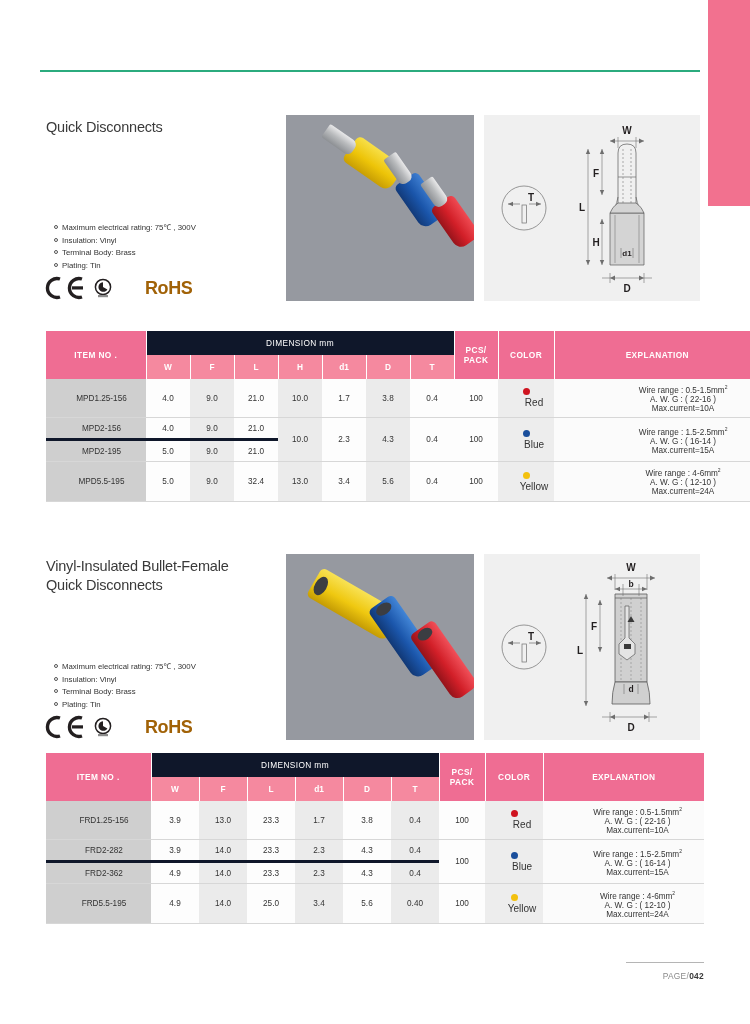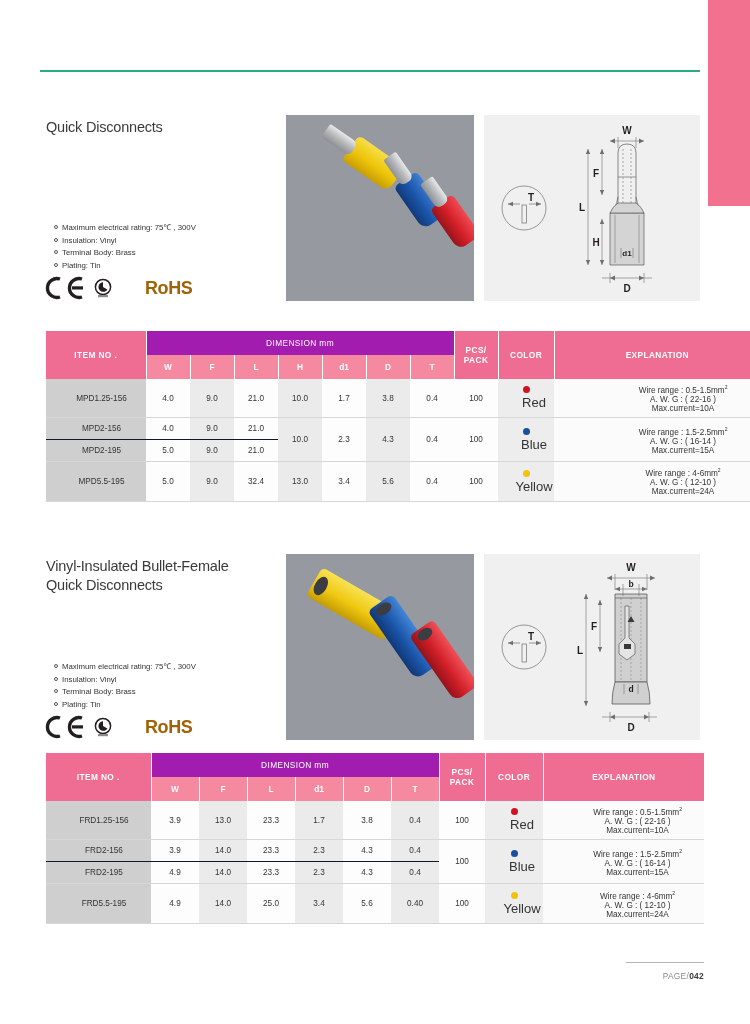--- a/index.html
+++ b/index.html
@@ -128,21 +128,21 @@
   table.spec-table {
     border-collapse:collapse;
     width:658px;
     table-layout:fixed;
   }
   table.spec-table th, table.spec-table td {
     padding:0; margin:0;
   }
   
   .hdr-main {
-    background:#a21caf;
+    background:#0f172a;
     color:#ffffff;
     font-size:8.3px;
     font-weight:normal;
     letter-spacing:0.4px;
     text-align:center;
     height:24px;
     border-right:1px solid #ffffff;
   }
   .hdr-item {
     background:#ef6d93;
@@ -164,38 +164,38 @@
   .hdr-last { border-right:none; }
 
   
   .spec-table tbody td {
     font-size:8.2px;
     text-align:center;
     color:#333;
     background:#fbfbfb;
     border-bottom:1px solid #d7d7d7;
   }
-  .spec-table tbody tr td.half-line { border-bottom:1px solid #0f172a;margin-left:44px; }
+  .spec-table tbody tr td.half-line { border-bottom:3px solid #0f172a;margin-left:44px; }
 
   td.c-item {
     background:#cfcfcf !important;
     color:#333;
     text-align:left;
     padding-left:11px !important;
     font-size:8.2px;
   }
   td.shade { background:#ebebeb !important; }
   td.plain { background:#fdfdfd !important; }
   td.c-color { background:#ededed !important; }
 
   .dot {
     width:7px; height:7px; border-radius:50%;
     margin:0 auto 2px auto;
   }
-  .dot-label { font-size:13px; color:#333;margin-left:16px; }
+  .dot-label { font-size:10px; color:#333;margin-left:16px; }
 
   td.c-expl {
     text-align:left;
     padding:4px 0 4px 52px !important;
     font-size:6.6px;
     line-height:9.2px;
     color:#333;
     background:#fbfbfb !important;
   }
   .sup { font-size:5px; vertical-align:super; }
@@ -607,40 +607,40 @@
             <div class="dot" style="background:#cf1420"></div>
             <div class="dot-label">Red</div>
           </td>
           <td class="c-expl" style="padding-left:28px !important">
             <div><span>Wire range : 0.5-1.5mm</span><span class="sup">2</span></div>
             <div>A. W. G : ( 22-16 )</div>
             <div>Max.current=10A</div>
           </td>
         </tr>
         <tr style="height:22px">
-          <td class="c-item half-line">FRD2-156</td>
+          <td class="c-item half-line">FRD2-282</td>
           <td class="plain half-line">3.9</td>
           <td class="shade half-line">14.0</td>
           <td class="plain half-line">23.3</td>
           <td class="shade half-line">2.3</td>
           <td class="plain half-line">4.3</td>
           <td class="shade half-line">0.4</td>
           <td class="plain" rowspan="2">100</td>
           <td class="c-color" rowspan="2">
             <div class="dot" style="background:#1a4f9c"></div>
             <div class="dot-label">Blue</div>
           </td>
           <td class="c-expl" rowspan="2" style="padding-left:28px !important">
             <div><span>Wire range : 1.5-2.5mm</span><span class="sup">2</span></div>
             <div>A. W. G : ( 16-14 )</div>
             <div>Max.current=15A</div>
           </td>
         </tr>
         <tr style="height:22px">
-          <td class="c-item">FRD2-195</td>
+          <td class="c-item">FRD2-362</td>
           <td class="plain">4.9</td>
           <td class="shade">14.0</td>
           <td class="plain">23.3</td>
           <td class="shade">2.3</td>
           <td class="plain">4.3</td>
           <td class="shade">0.4</td>
         </tr>
         <tr style="height:40px">
           <td class="c-item">FRD5.5-195</td>
           <td class="plain">4.9</td>

